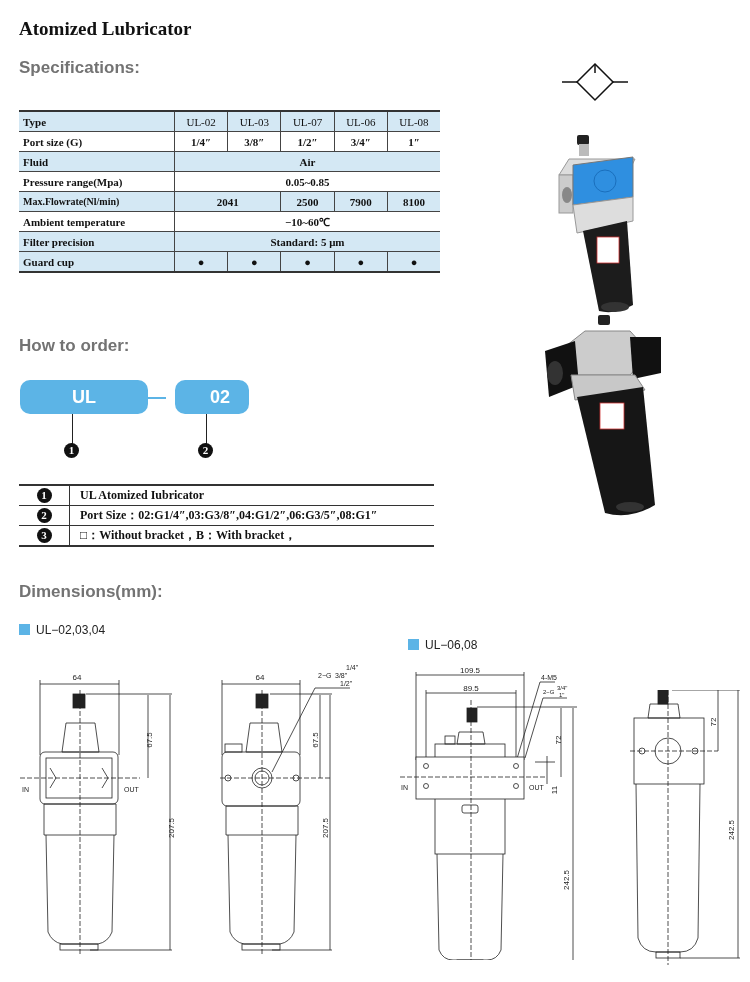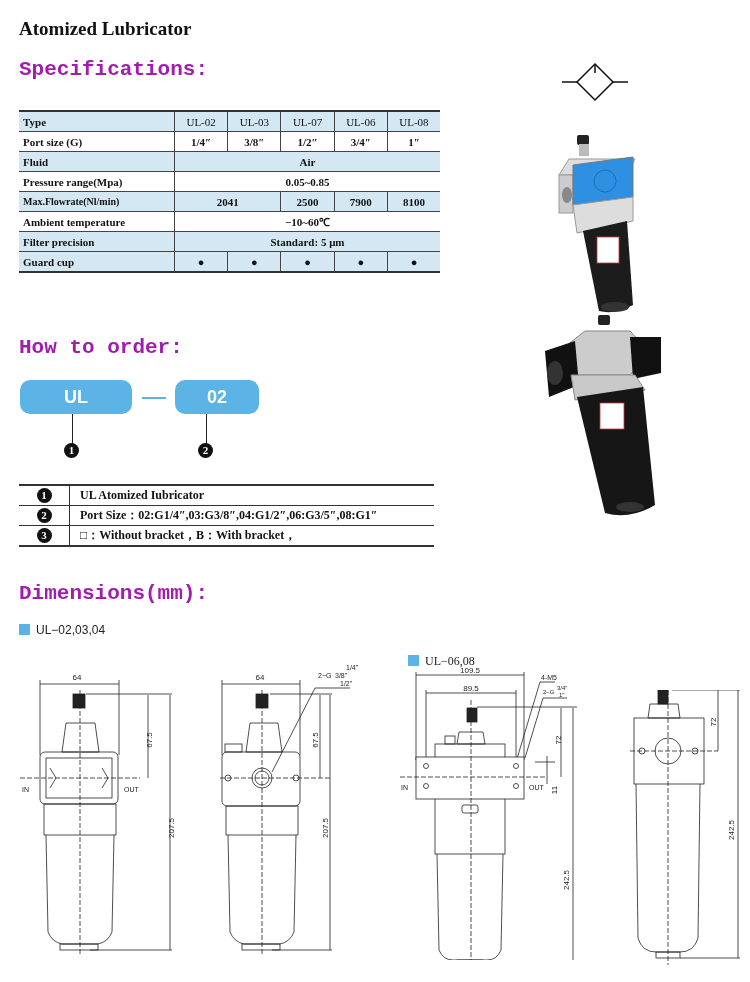--- a/index.html
+++ b/index.html
@@ -1,19 +1,19 @@
 <!DOCTYPE html>
 <html><head>
 <meta charset="utf-8">
 <style>
   html,body{margin:0;padding:0;background:#fff;}
   body{width:750px;height:982px;position:relative;overflow:hidden;font-family:"Liberation Serif",serif;color:#111;}
   .abs{position:absolute;}
   .title{left:19px;top:18px;font-size:19px;font-weight:bold;font-family:"Liberation Serif",serif;}
-  .h2{font-family:Liberation Mono, monospace;font-weight:bold;color:#a21caf;font-size:21px;}
+  .h2{font-family:Liberation Sans, sans-serif;font-weight:bold;color:#737373;font-size:17px;}
   table.spec{border-collapse:collapse;font-family:"Liberation Serif",serif;font-size:11px;font-weight:bold;}
   table.spec td{height:19px;padding:0 4px;border-bottom:1px solid #444;border-left:1px solid #444;text-align:center;}
   table.spec td.lbl{text-align:left;border-left:none;width:147px;padding-left:4px;}
   table.spec tr.blue td{background:#d4e8f4;}
   table.spec tr:first-child td{border-top:2px solid #333;}
   table.spec tr:last-child td{border-bottom:2px solid #333;}
   .pill{background:#5cb4e6;color:#fff;font-family:"Liberation Sans",sans-serif;font-weight:bold;font-size:18px;text-align:center;border-radius:10px;}
   .numcirc{width:15px;height:15px;border-radius:50%;background:#111;color:#fff;font-size:11px;font-weight:bold;text-align:center;line-height:15px;font-family:"Liberation Serif",serif;}
   table.order{border-collapse:collapse;font-size:12px;font-weight:bold;font-family:"Liberation Serif",serif;}
   table.order td{height:17px;border-bottom:1px solid #333;}
@@ -111,23 +111,23 @@
   <polygon points="95,22 126,22 126,58 98,64" fill="#111"></polygon>
   <ellipse cx="20" cy="58" rx="8" ry="12" fill="#333"></ellipse>
   <polygon points="36,60 100,60 110,75 40,85" fill="#c8c8c8" stroke="#888"></polygon>
   <path d="M42,82 L108,72 L120,190 Q95,205 70,198 Z" fill="#161616"></path>
   <rect x="65" y="88" width="24" height="26" fill="#fff" stroke="#c33" stroke-width="0.8"></rect>
   <ellipse cx="95" cy="192" rx="14" ry="5" fill="#333"></ellipse>
 </svg>
 
 <div class="abs h2" style="left:19px;top:336px;">How to order:</div>
 
-<div class="abs pill" style="left:20px;top:380px;width:112px;height:34px;line-height:34px;">UL</div>
+<div class="abs pill" style="left:20px;top:380px;width:128px;height:34px;line-height:34px;">UL</div>
 <div class="abs" style="left:142px;top:397px;width:24px;height:2px;background:#5cb4e6;"></div>
-<div class="abs pill" style="left:175px;top:380px;width:84px;height:34px;line-height:34px;">02</div>
+<div class="abs pill" style="left:175px;top:380px;width:58px;height:34px;line-height:34px;padding-left:16px;">02</div>
 <div class="abs" style="left:72px;top:414px;width:1px;height:30px;background:#222;"></div>
 <div class="abs" style="left:206px;top:414px;width:1px;height:30px;background:#222;"></div>
 <div class="abs numcirc" style="left:64px;top:443px;">1</div>
 <div class="abs numcirc" style="left:198px;top:443px;">2</div>
 
 <table class="order abs" style="left:19px;top:484px;width:415px;">
   <tbody>
       <tr>
     <td class="n"><div class="numcirc" style="display:inline-block">1</div></td>
     <td class="t">UL  Atomized Iubricator</td>
@@ -138,21 +138,21 @@
   </tr>
   <tr>
     <td class="n"><div class="numcirc" style="display:inline-block">3</div></td>
     <td class="t">□：Without bracket，B：With bracket，</td>
   </tr>
 </tbody>
   </table>
 
 <div class="abs h2" style="left:19px;top:582px;">Dimensions(mm):</div>
 <div class="abs sub" style="left:19px;top:623px;"><span class="sq"></span><span>UL−02,03,04</span></div>
-<div class="abs sub" style="left:408px;top:654px;font-family:Liberation Serif, serif;"><span class="sq"></span><span>UL−06,08</span></div>
+<div class="abs sub" style="left:408px;top:638px;"><span class="sq"></span><span>UL−06,08</span></div>
 
 <svg class="abs" style="left:0;top:660px" width="190" height="300" stroke="#222" fill="none" stroke-width="0.8">
   <line x1="40" y1="24" x2="119" y2="24"></line>
     <line x1="40" y1="20" x2="40" y2="95"></line>
     <line x1="119" y1="20" x2="119" y2="95"></line>
   <text x="77" y="20" font-size="8" fill="#222" stroke="none" text-anchor="middle">64</text>
   <rect x="73" y="34" width="12" height="14" fill="#222"></rect>
   <polygon points="62,92 66,63 95,63 99,92"></polygon>
   <rect x="40" y="92" width="78" height="52" rx="5"></rect>
   <rect x="46" y="98" width="66" height="40"></rect>

